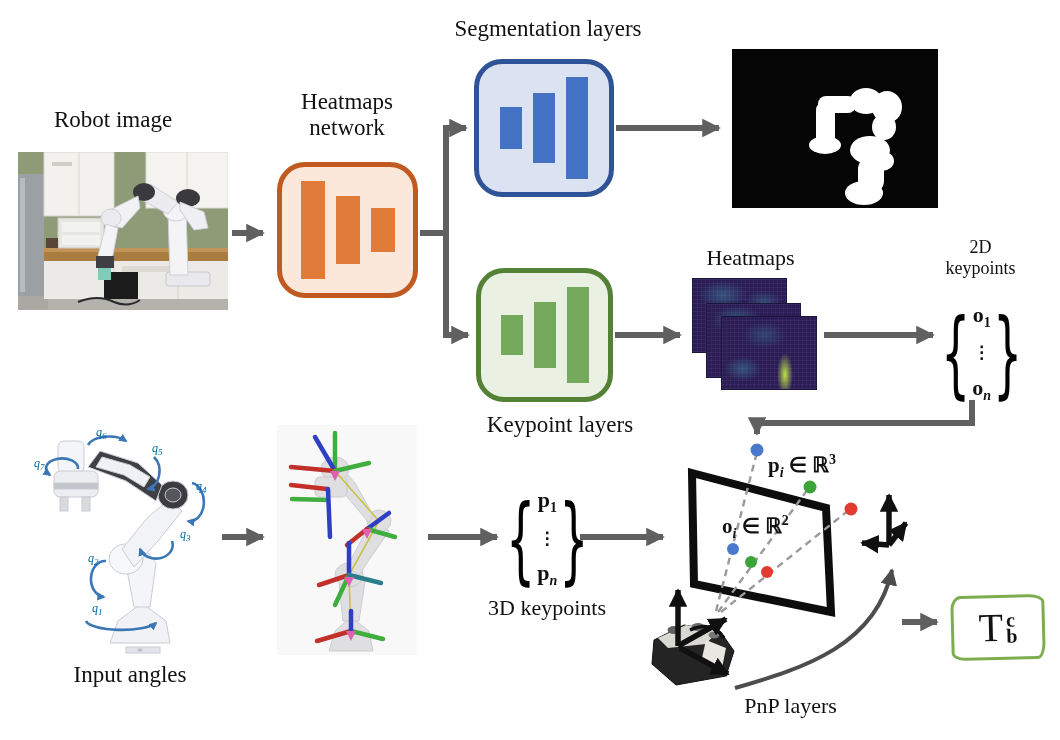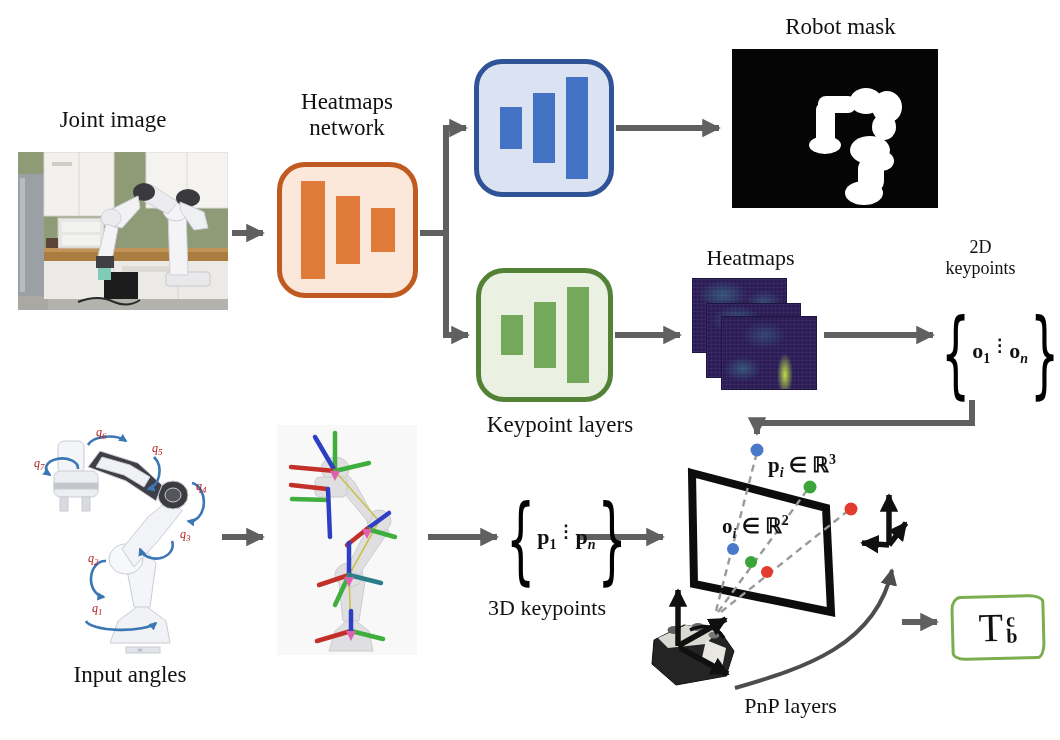--- a/index.html
+++ b/index.html
@@ -27,35 +27,35 @@
   #heatmap-3{background:
       radial-gradient(11px 30px at 67% 80%, rgba(196,232,72,.95), transparent 72%),
       radial-gradient(30px 20px at 22% 72%, rgba(64,150,165,.45), transparent 62%),
       radial-gradient(36px 22px at 45% 25%, rgba(60,140,160,.35), transparent 62%),
       repeating-linear-gradient(0deg, rgba(255,255,255,.05) 0 1px, transparent 1px 4px),
       repeating-linear-gradient(90deg, rgba(255,255,255,.04) 0 1px, transparent 1px 4px),
       #2b1c56;}
   
   .mset{position:absolute;display:flex;align-items:center;}
   .brace{font-family:"DejaVu Sans",sans-serif;font-size:46px;line-height:1;transform:scaleY(2.05);color:#000;}
-  .mset .col{display:flex;flex-direction:row;gap:1px;padding:0 2px;}
+  .mset .col{display:flex;flex-direction:column;align-items:center;gap:14px;padding:0 2px;}
   .mvar{font-weight:bold;font-size:22px;}
   .mvar sub{font-size:14px;}
   .mdots{font-size:17px;line-height:.9;font-weight:bold;}
   .eq{position:absolute;font-size:21px;font-weight:bold;white-space:nowrap;}
   .eq sub{font-style:italic;font-size:14px;}
   .eq sup{font-size:14px;}
   
   #t-box{position:absolute;left:951px;top:595px;width:88px;height:59px;background:#fff;
     border:3.5px solid #7CAE4F;border-radius:10px 16px 8px 14px / 14px 8px 16px 8px;
     transform:rotate(-1.5deg);display:flex;align-items:center;justify-content:center;gap:3px;}
   #t-box .tsym{font-size:40px;line-height:1;}
   #t-box .tstack{display:flex;flex-direction:column;font-size:20px;font-weight:bold;line-height:16px;}
   
-  .qlbl{position:absolute;font-style:italic;font-size:12px;color:#b91c1c;}
+  .qlbl{position:absolute;font-style:italic;font-size:12px;color:#0369a1;}
   .qlbl sub{font-size:9px;}
   svg{display:block;}
 </style>
 </head>
 <body>
 
 <div id="canvas">
 
   <svg class="abs" style="left:0;top:0;" width="1060" height="740" viewBox="0 0 1060 740">
     <defs>
@@ -123,26 +123,26 @@
 
     <g stroke="#101010" stroke-width="5.5" fill="none">
       <path d="M889 545 L889 495" marker-end="url(#ahb)"></path>
       <path d="M889 545 L862 543" marker-end="url(#ahb)"></path>
       <path d="M889 545 L906 523" marker-end="url(#ahb)"></path>
     </g>
 
     <path d="M735 688 C805 668 876 645 892 570" stroke="#4d4d4d" stroke-width="4" fill="none" marker-end="url(#ahd)"></path>
   </svg>
 
-  <div class="lbl" style="left:33px;top:107px;width:160px;">Joint image</div>
+  <div class="lbl" style="left:33px;top:107px;width:160px;">Robot image</div>
   <div class="lbl" style="left:272px;top:89px;width:150px;">
     <span>Heatmaps</span><br>
     <span>network</span>
   </div>
-  <div class="lbl" style="left:758px;top:14px;width:165px;">Robot mask</div>
+  <div class="lbl" style="left:428px;top:16px;width:240px;">Segmentation layers</div>
   <div class="lbl" style="left:688px;top:245px;width:125px;font-size:22px;">Heatmaps</div>
   <div class="lbl" style="left:918px;top:237px;width:125px;font-size:18px;">
     <span>2D</span><br>
     <span>keypoints</span>
   </div>
   <div class="lbl" style="left:455px;top:412px;width:210px;">Keypoint layers</div>
   <div class="lbl" style="left:50px;top:662px;width:160px;">Input angles</div>
   <div class="lbl" style="left:468px;top:595px;width:158px;font-size:22px;">3D keypoints</div>
   <div class="lbl" style="left:718px;top:693px;width:145px;font-size:22px;">PnP layers</div>
 

